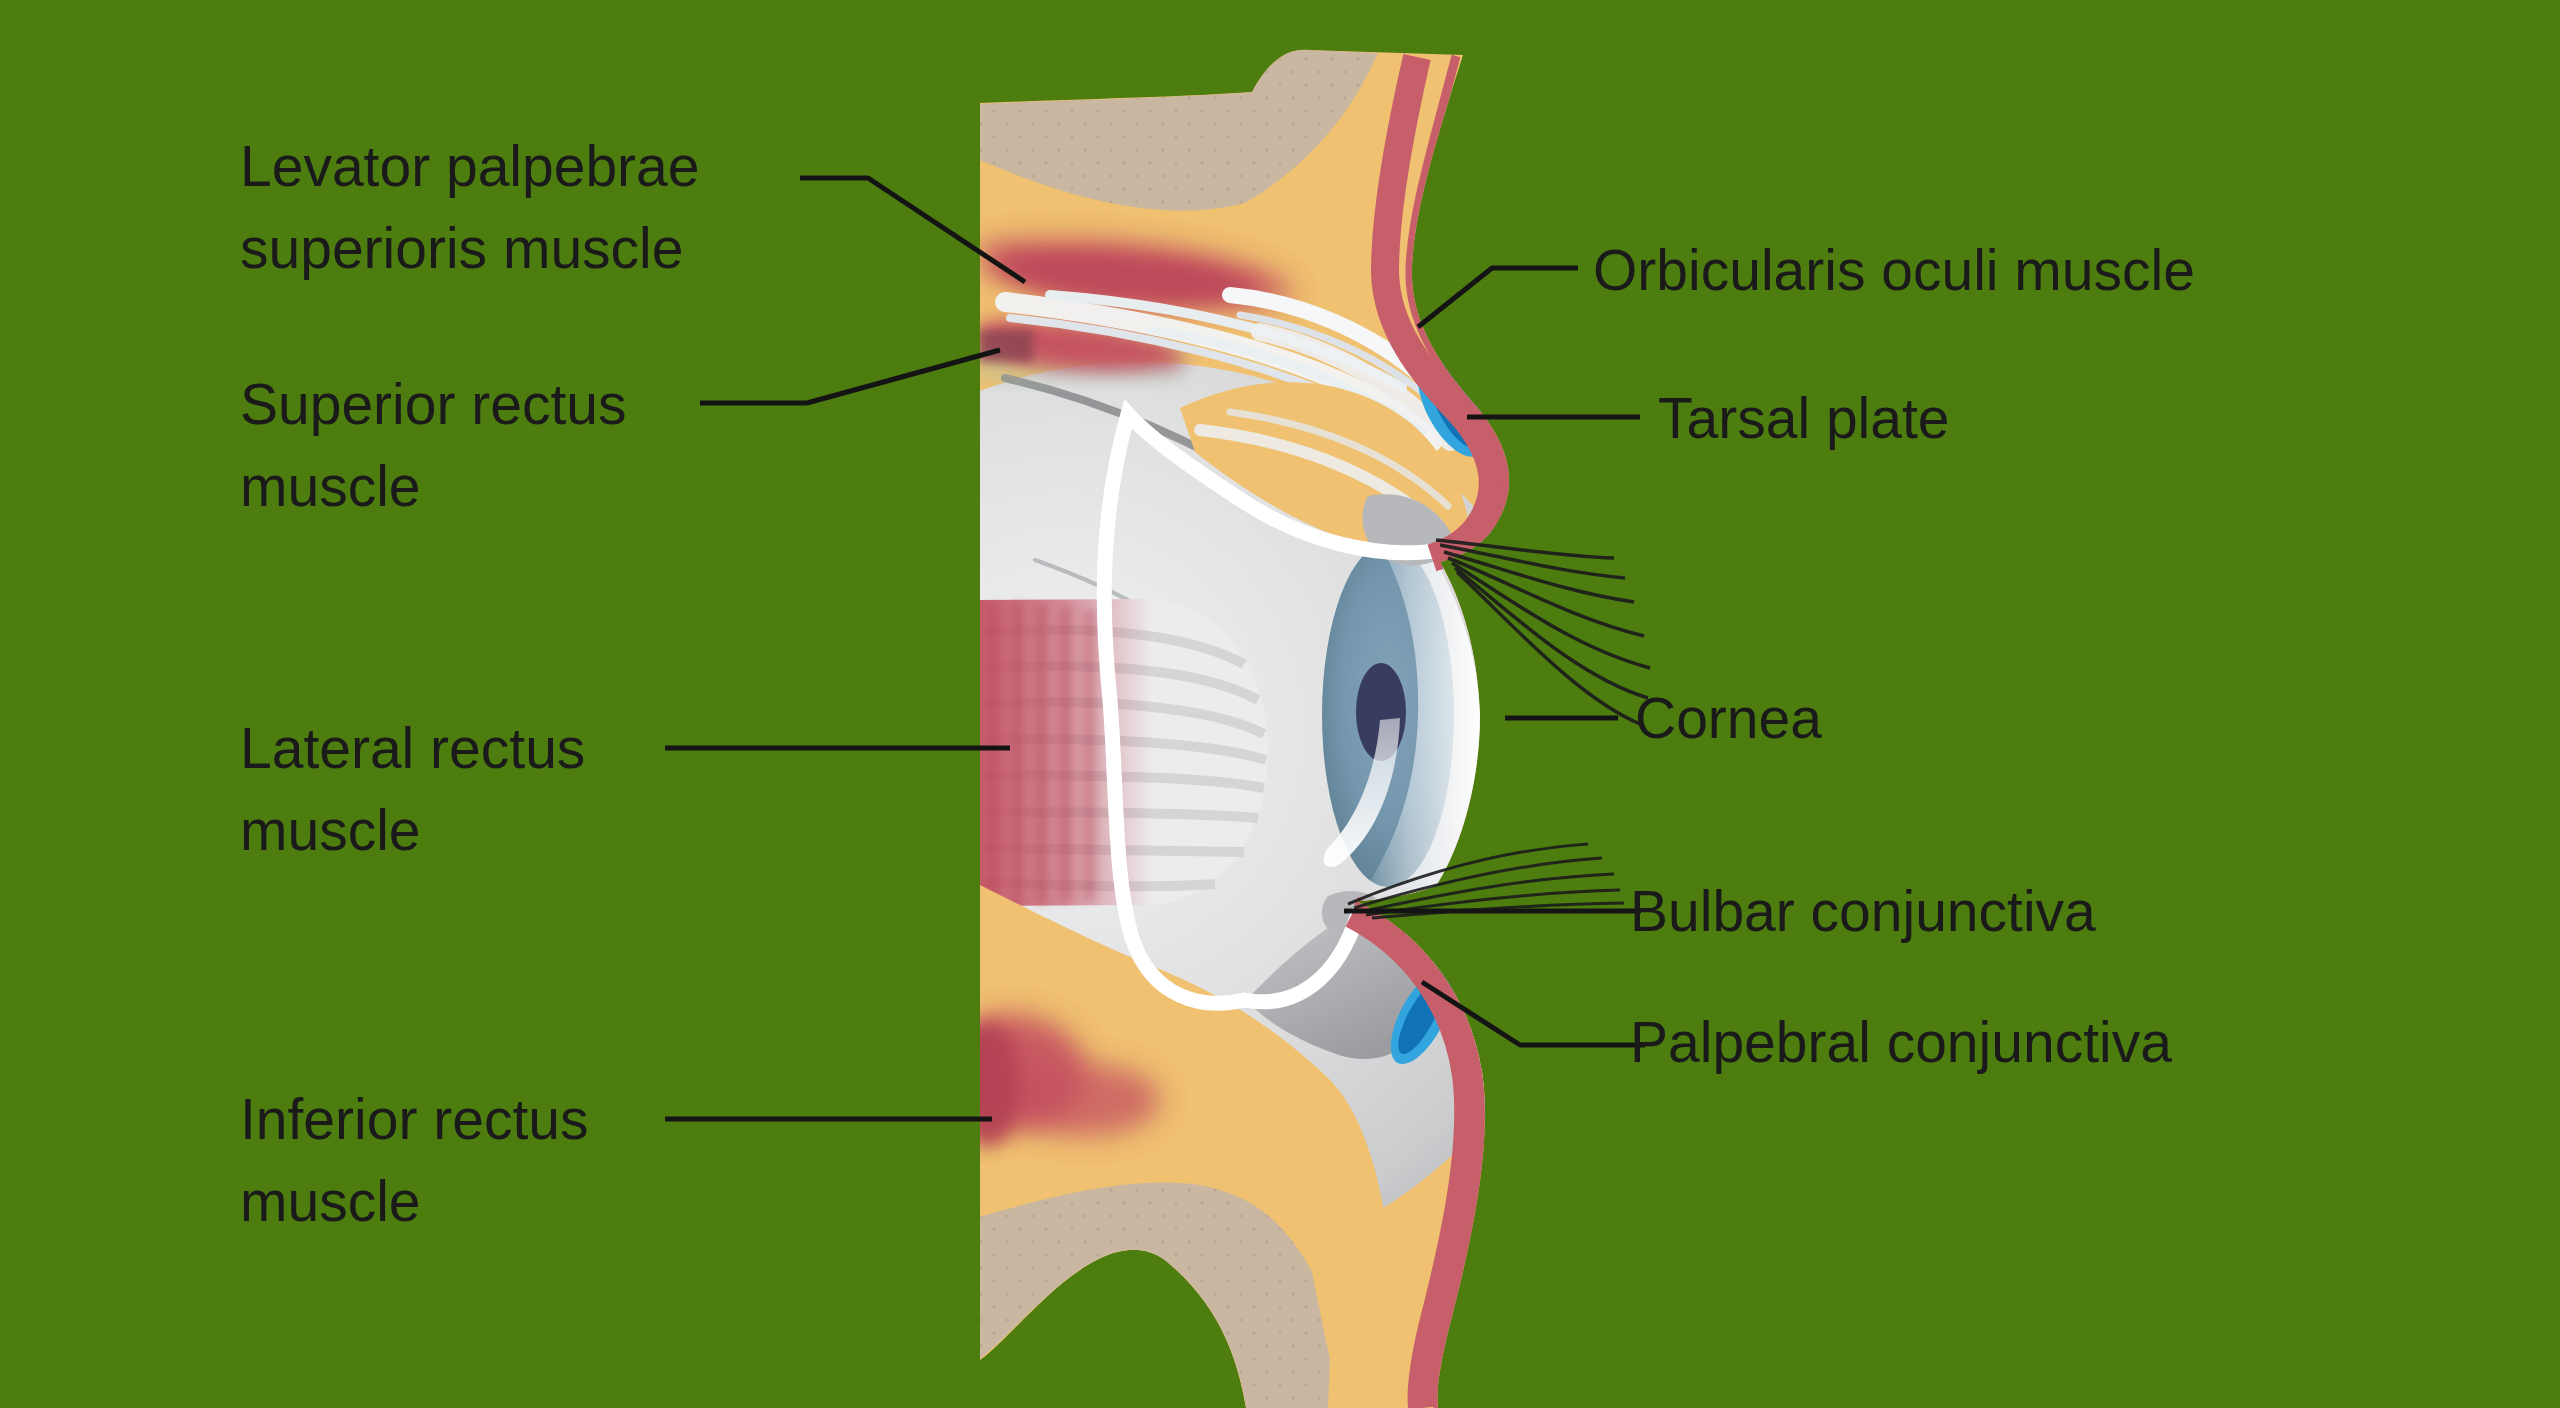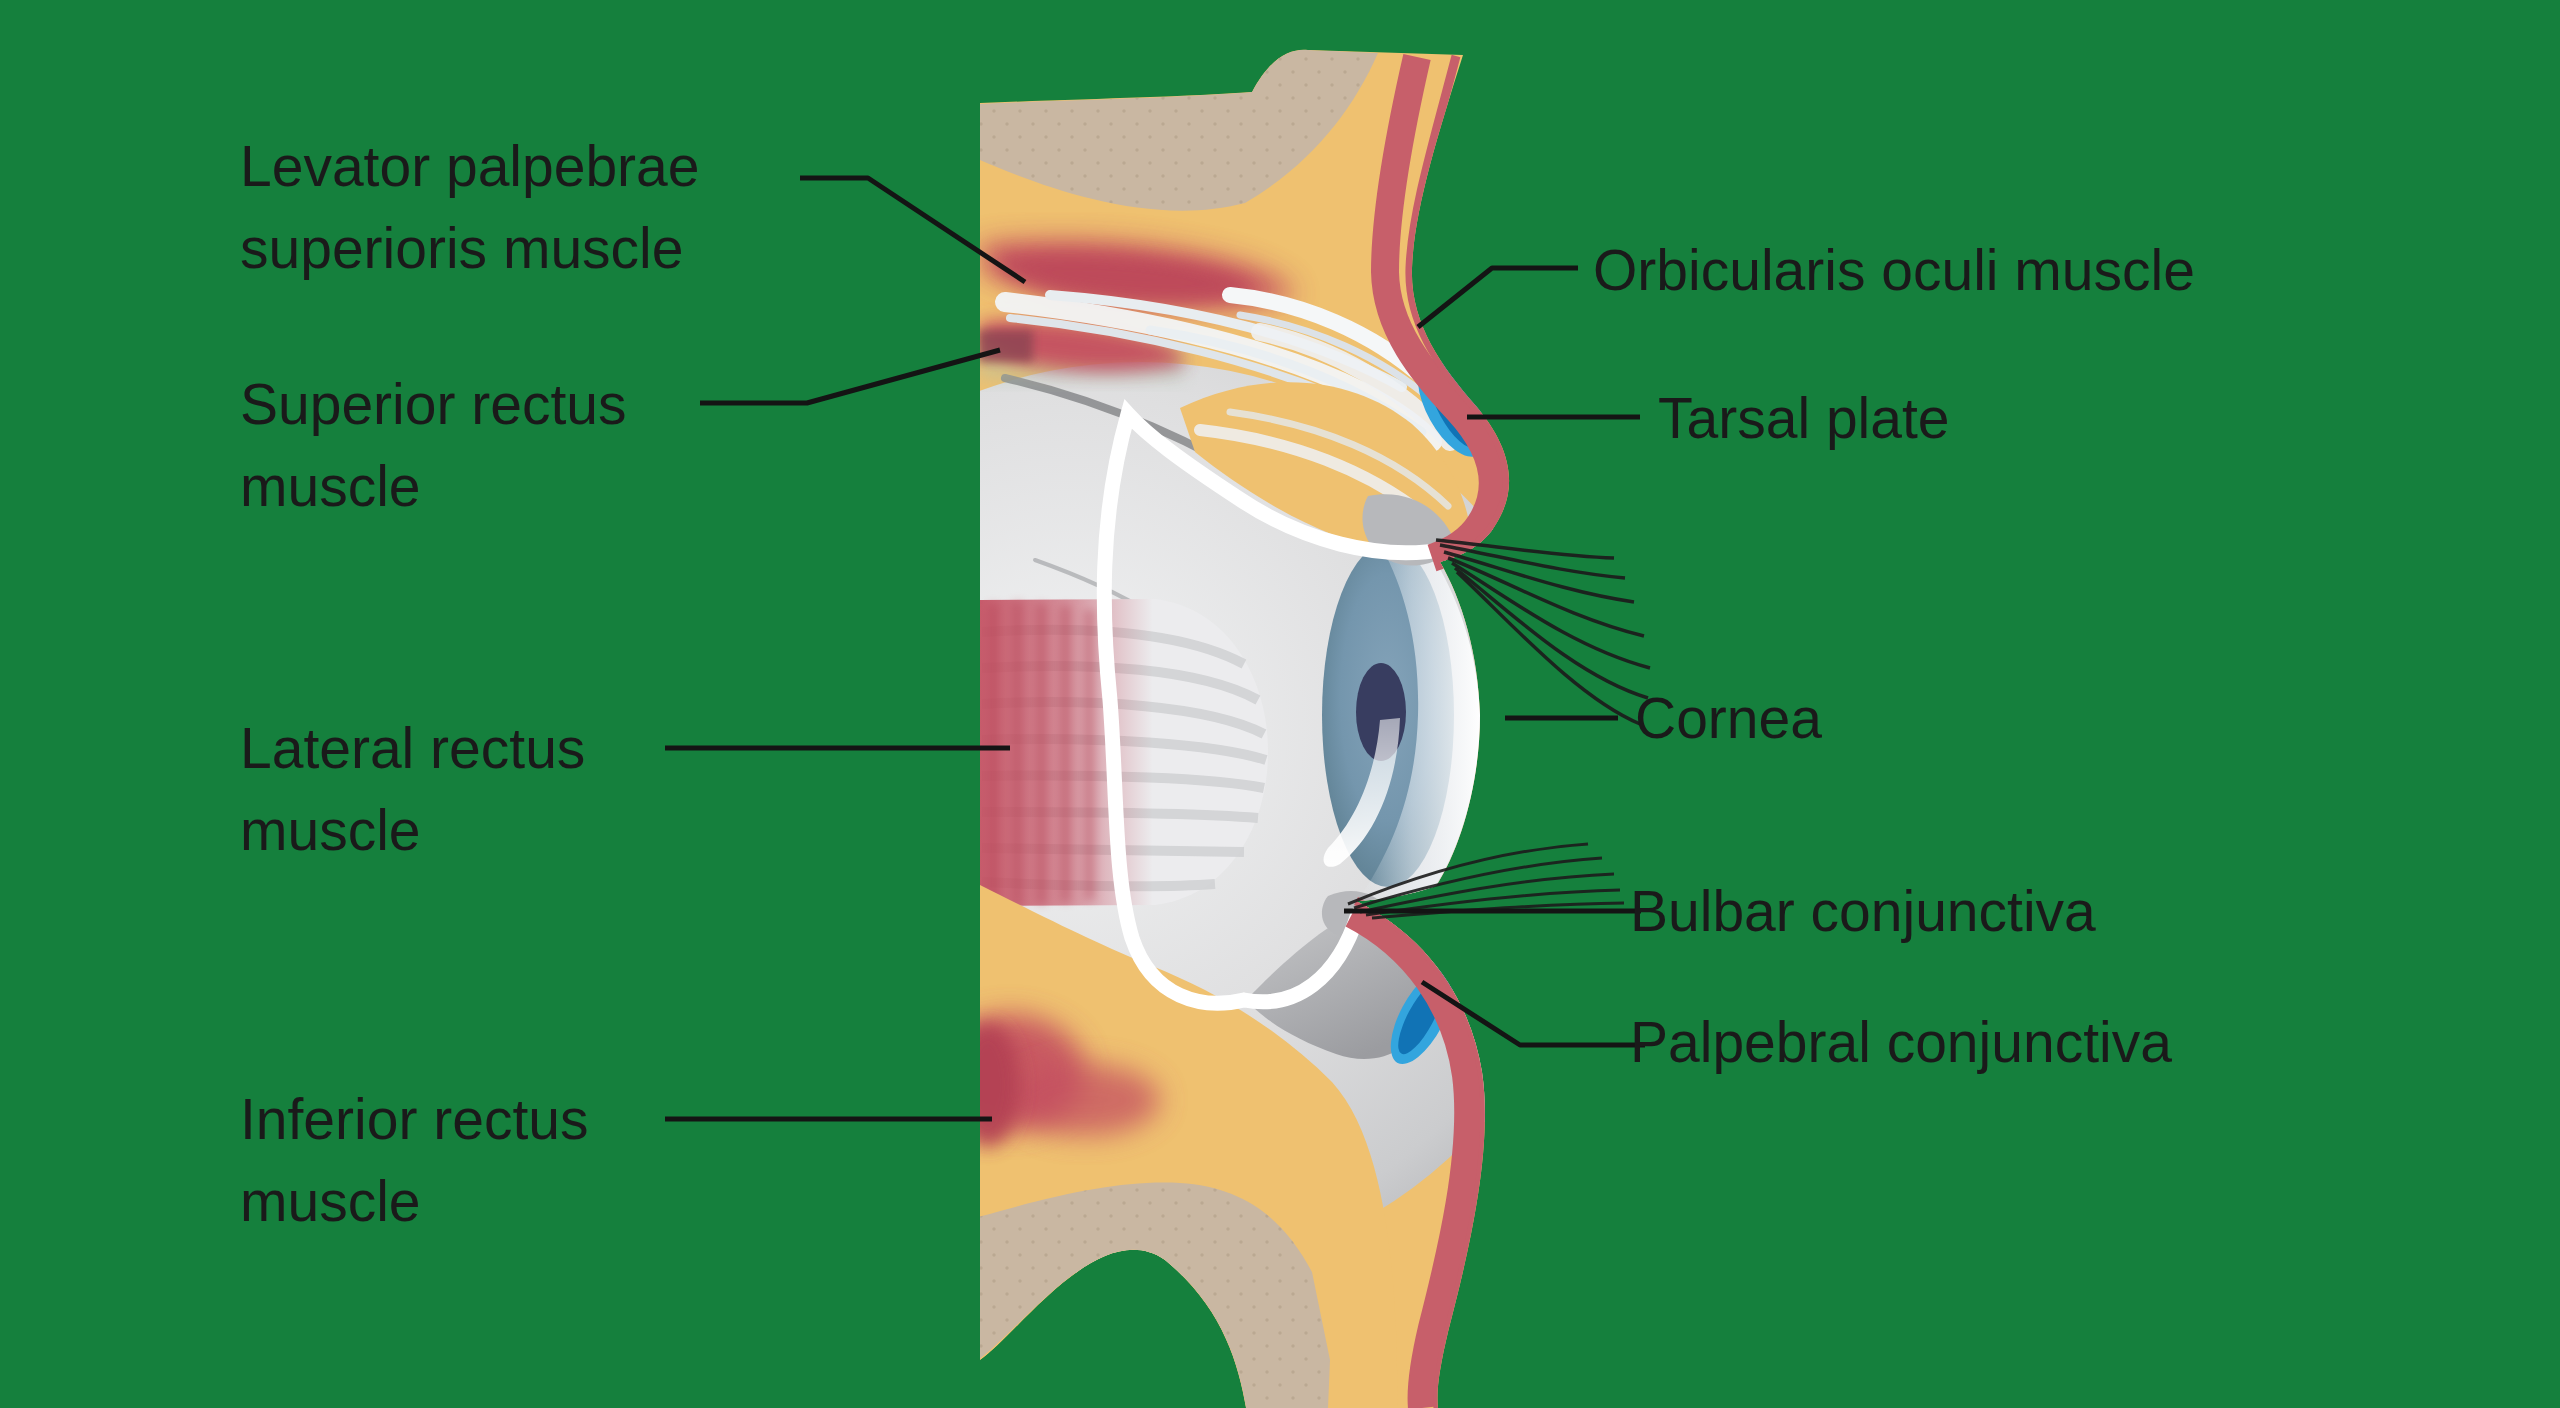--- a/index.html
+++ b/index.html
@@ -1,16 +1,16 @@
 <!DOCTYPE html>
 <html><head>
 <meta charset="utf-8">
 <style>
   html,body{margin:0;padding:0;background:#ffffff;}
-  .stage{position:relative;width:2560px;height:1408px;background:#15803d;overflow:hidden;}
+  .stage{position:relative;width:2560px;height:1408px;background:#4d7c0f;overflow:hidden;}
   svg{display:block;width:2560px;height:1408px;}
   text{font-family:"Liberation Sans","DejaVu Sans",sans-serif;font-size:57px;fill:#1a1a1a;}
 </style>
 </head>
 <body>
 
 <div class="stage">
 <svg viewBox="0 0 2560 1408" xmlns="http://www.w3.org/2000/svg">
   <defs>
     <clipPath id="figclip">

